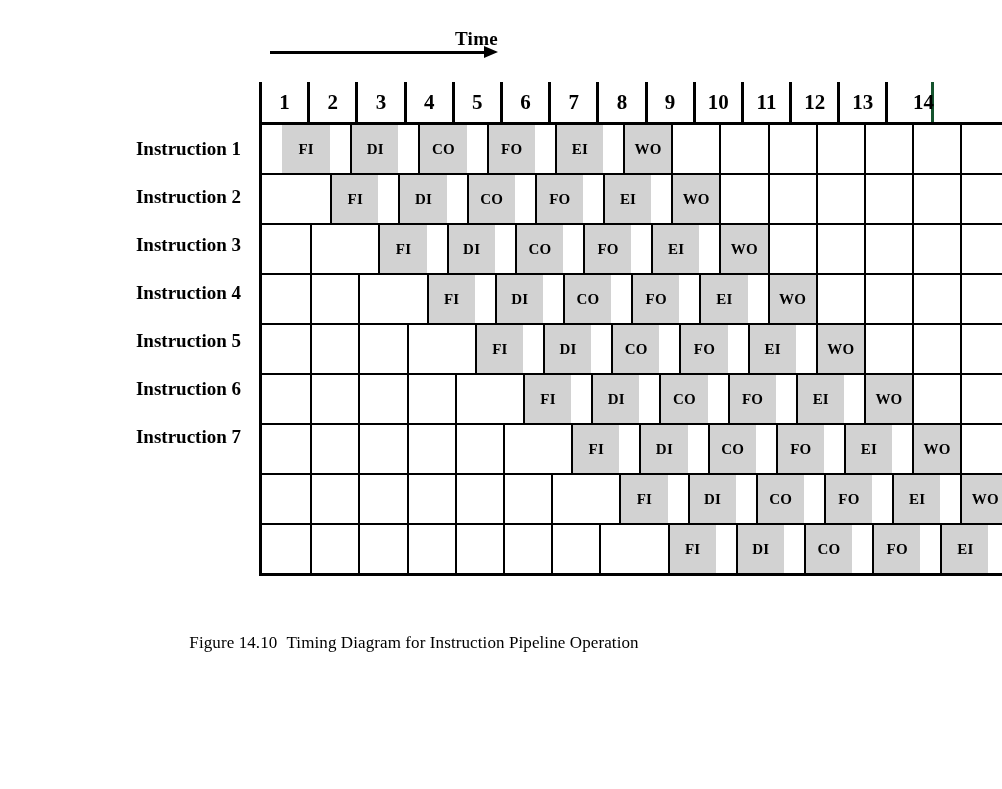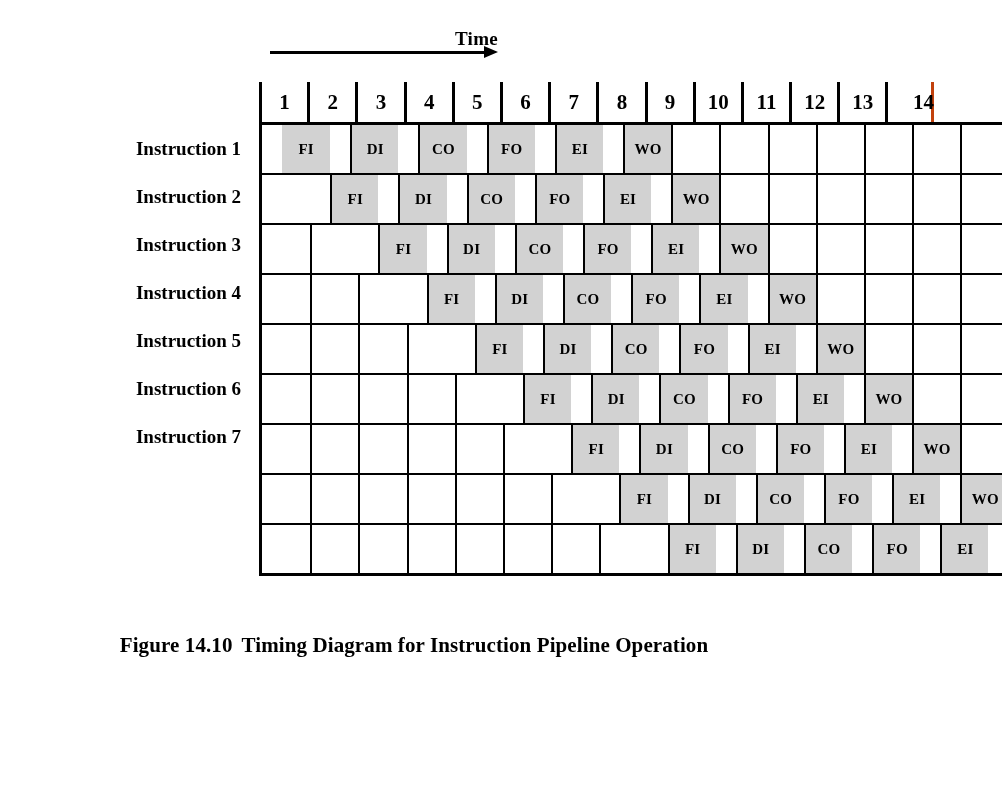--- a/index.html
+++ b/index.html
@@ -74,21 +74,21 @@
     box-sizing: border-box;
     border-left: 3px solid #000;
     display: flex;
     align-items: center;
     justify-content: center;
     font-size: 21px;
     font-weight: bold;
     line-height: 1;
   }
   #col-header .colnum:last-child {
-    border-right: 3px solid #c2410c;
+    border-right: 3px solid #14532d;
     padding-left: 28px;
   }
 
   
   #grid-body {
     position: absolute;
     left: 259px;
     top: 40px;
     border: 3px solid #000;
     box-sizing: content-box;
@@ -139,22 +139,22 @@
     white-space: nowrap;
   }
 
   
   #caption {
     position: absolute;
     left: 0;
     top: 633px;
     width: 828px;
     text-align: center;
-    font-size: 21px;
-    font-weight: bold;
+    font-size: 17px;
+    font-weight: normal;
     letter-spacing: 0.1px;
   }
   #caption .cap-num {
     margin-right: 9px;
   }
 </style>
 </head>
 <body>
 
 <div id="time-axis">

